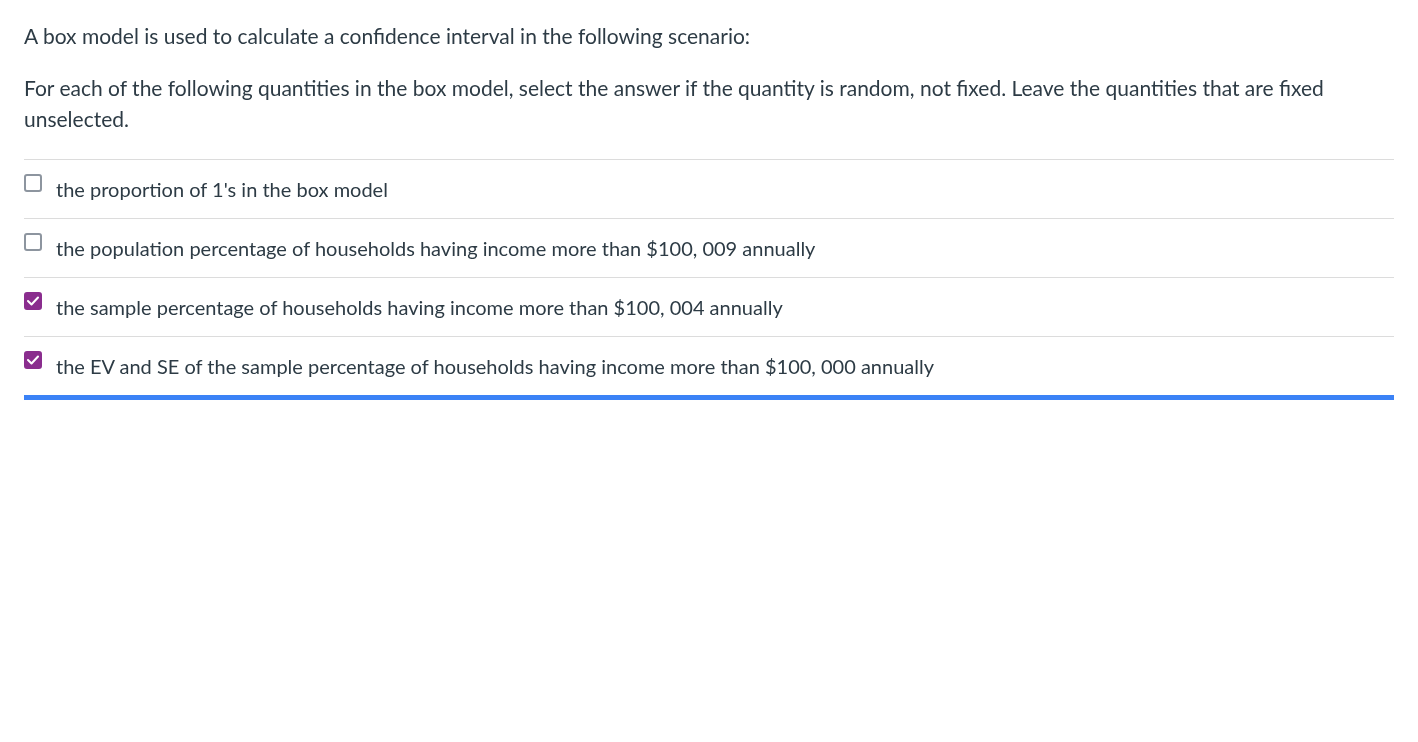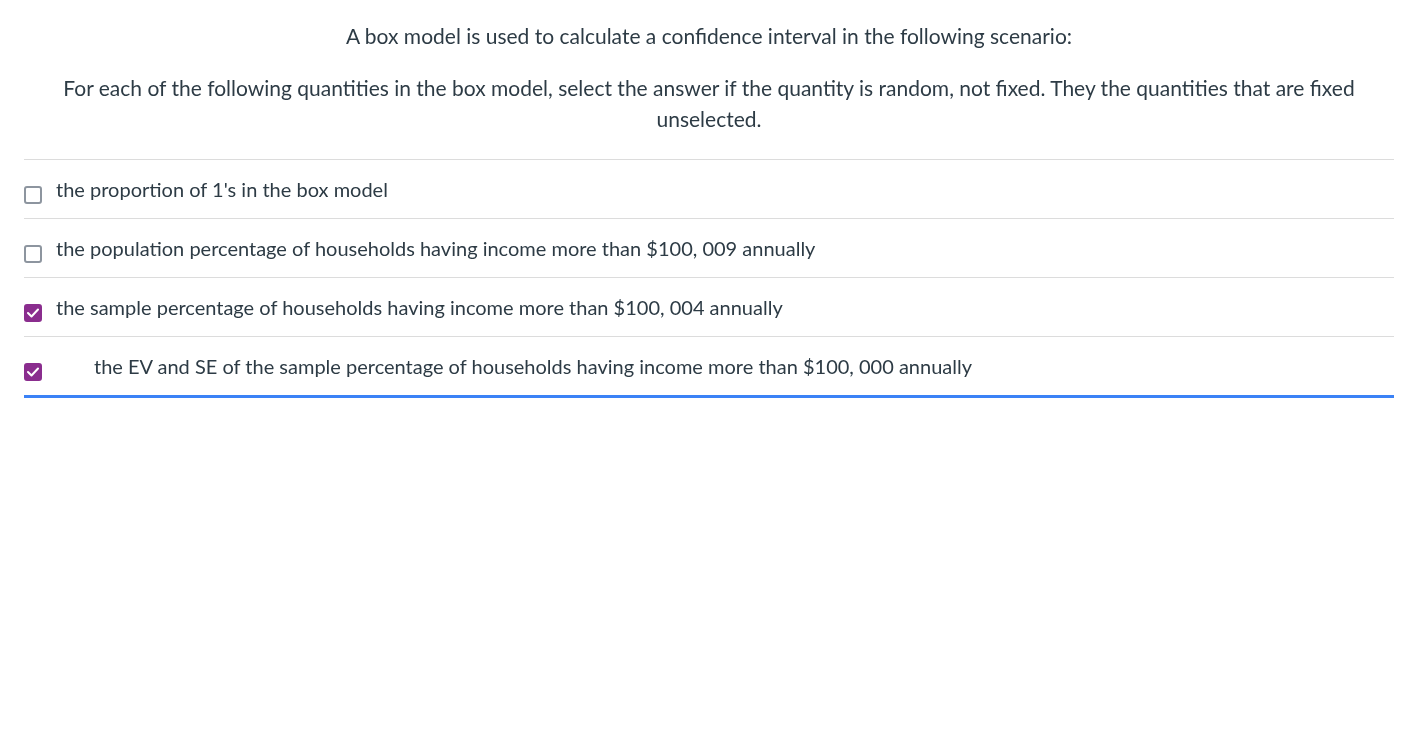--- a/index.html
+++ b/index.html
@@ -10,37 +10,35 @@
     body {
       font-family: "Lato", "Helvetica Neue", Helvetica, Arial, sans-serif;
       background: #ffffff;
       color: #2d3b45;
       padding: 20px 24px;
       font-size: 21px;
       line-height: 1.5;
     }
     .question-intro {
       margin-bottom: 24px;
-      text-align: center;
     }
     .question-intro p {
       margin-bottom: 20px;
     }
     .options-container {
       margin-top: 24px;
     }
     .option-row {
       display: flex;
-      align-items: flex-end;
+      align-items: flex-start;
       padding: 14px 0;
       border-top: 1px solid #dcdcdc;
     }
     .option-row:last-child {
-      border-bottom: 3px solid #3b82f6;
-      gap: 38px;
+      border-bottom: 5px solid #3b82f6;
     }
     .checkbox {
       flex-shrink: 0;
       width: 18px;
       height: 18px;
       border: 2px solid #8d959f;
       border-radius: 3px;
       margin-right: 14px;
       display: flex;
       align-items: center;
@@ -62,21 +60,21 @@
     .option-label {
       font-size: 20px;
       color: #2d3b45;
     }
   </style>
 </head>
 <body>
 
 <div class="question-intro">
   <p>A box model is used to calculate a confidence interval in the following scenario:</p>
-  <p>For each of the following quantities in the box model, select the answer if the quantity is random, not fixed. They the quantities that are fixed unselected.</p>
+  <p>For each of the following quantities in the box model, select the answer if the quantity is random, not fixed. Leave the quantities that are fixed unselected.</p>
 </div>
 
 <div class="options-container">
   <div class="option-row">
     <span class="checkbox">
       
     </span>
     <span class="option-label">the proportion of 1's in the box model</span>
   </div>
   <div class="option-row">

